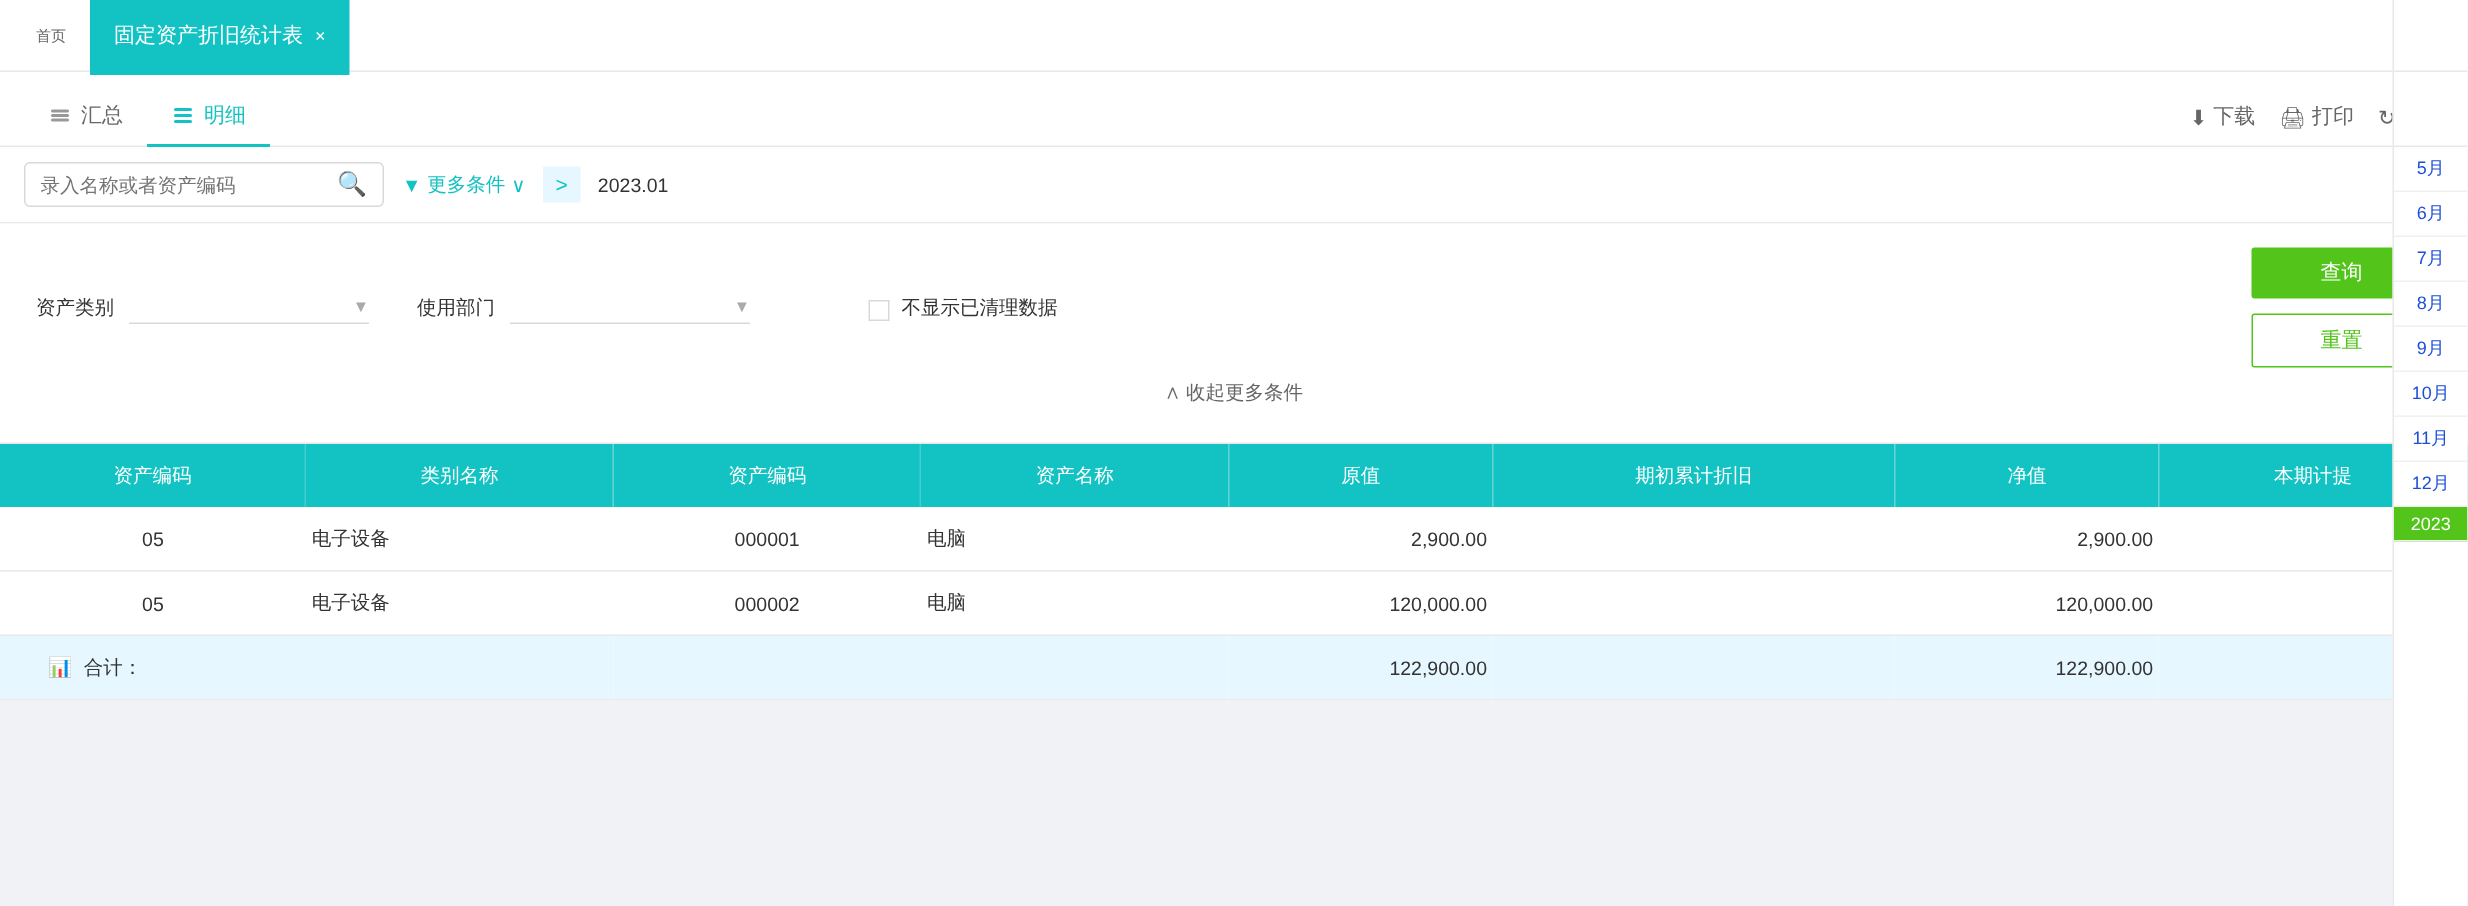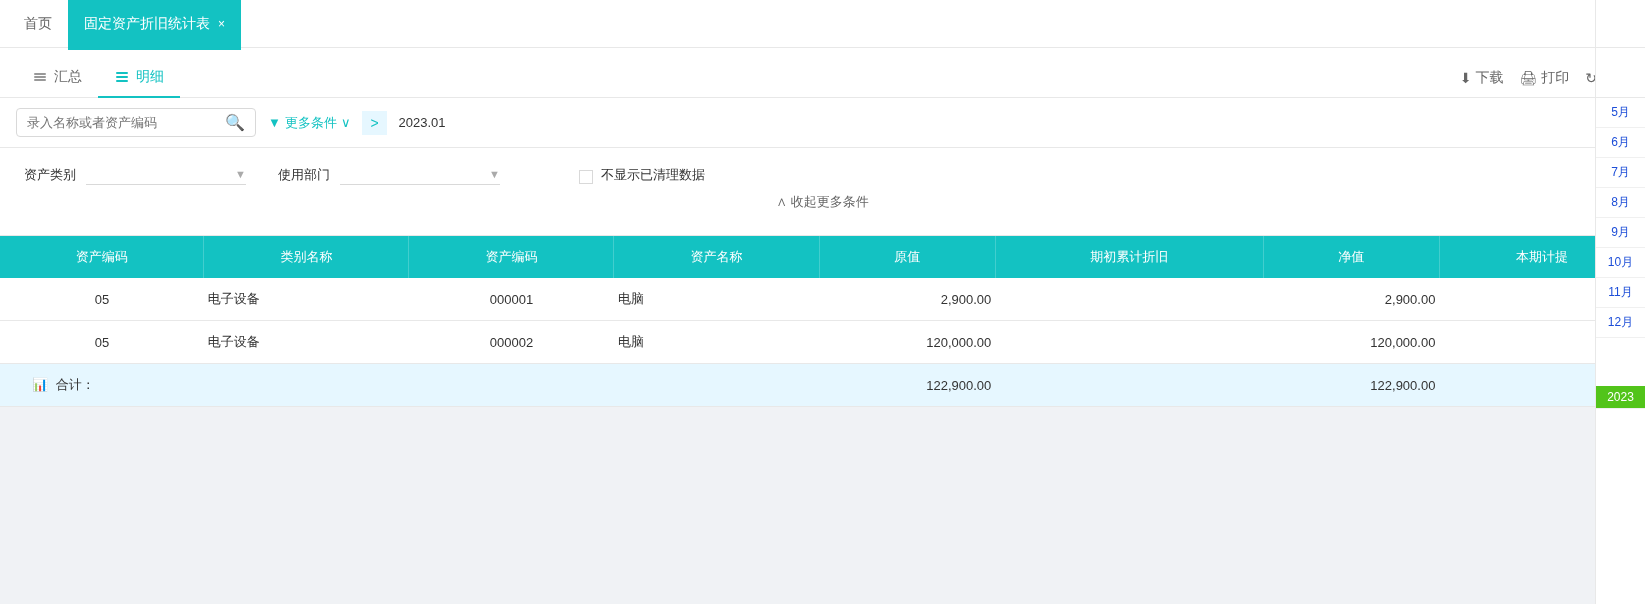--- a/index.html
+++ b/index.html
@@ -19,21 +19,21 @@
       display: flex;
       align-items: center;
       background: #fff;
       height: 48px;
       border-bottom: 1px solid #e8e8e8;
       padding: 0 16px;
       gap: 8px;
     }
     .nav-home {
       color: #666;
-      font-size: 14px;
+      font-size: 10px;
       cursor: pointer;
       padding: 0 8px;
     }
     .nav-tab {
       display: flex;
       align-items: center;
       background: #13c2c2;
       color: #fff;
       height: 52px;
       padding: 0 16px;
@@ -299,21 +299,20 @@
       background: #52c41a;
       color: #fff;
     }
     .sidebar-year {
       width: 100%;
       text-align: center;
       padding: 4px 0;
       font-size: 12px;
       color: #fff;
       background: #52c41a;
-      margin-top: 48px;
     }
   </style>
 </head>
 <body>
 
 <div class="top-nav">
   <span class="nav-home">首页</span>
   <div class="nav-tab">
     <span>固定资产折旧统计表</span>
     <span class="close-btn">×</span>
@@ -384,20 +383,24 @@
     <div class="filter-item">
       <span class="filter-label">使用部门</span>
       <div class="filter-select">
         <span class="filter-select-text"></span>
         <span class="filter-select-arrow">▼</span>
       </div>
     </div>
     <div class="checkbox-item">
       <div class="checkbox-box"></div>
       <span class="filter-label">不显示已清理数据</span>
+    </div>
+    <div class="filter-actions">
+      <button class="btn-query">查询</button>
+      <button class="btn-reset">重置</button>
     </div>
   </div>
   <div class="collapse-bar">
     <span>∧</span>
     <span>收起更多条件</span>
   </div>
 </div>
 
 <div class="table-wrap" style="max-height:240px; overflow-y:auto;">
   <table>

